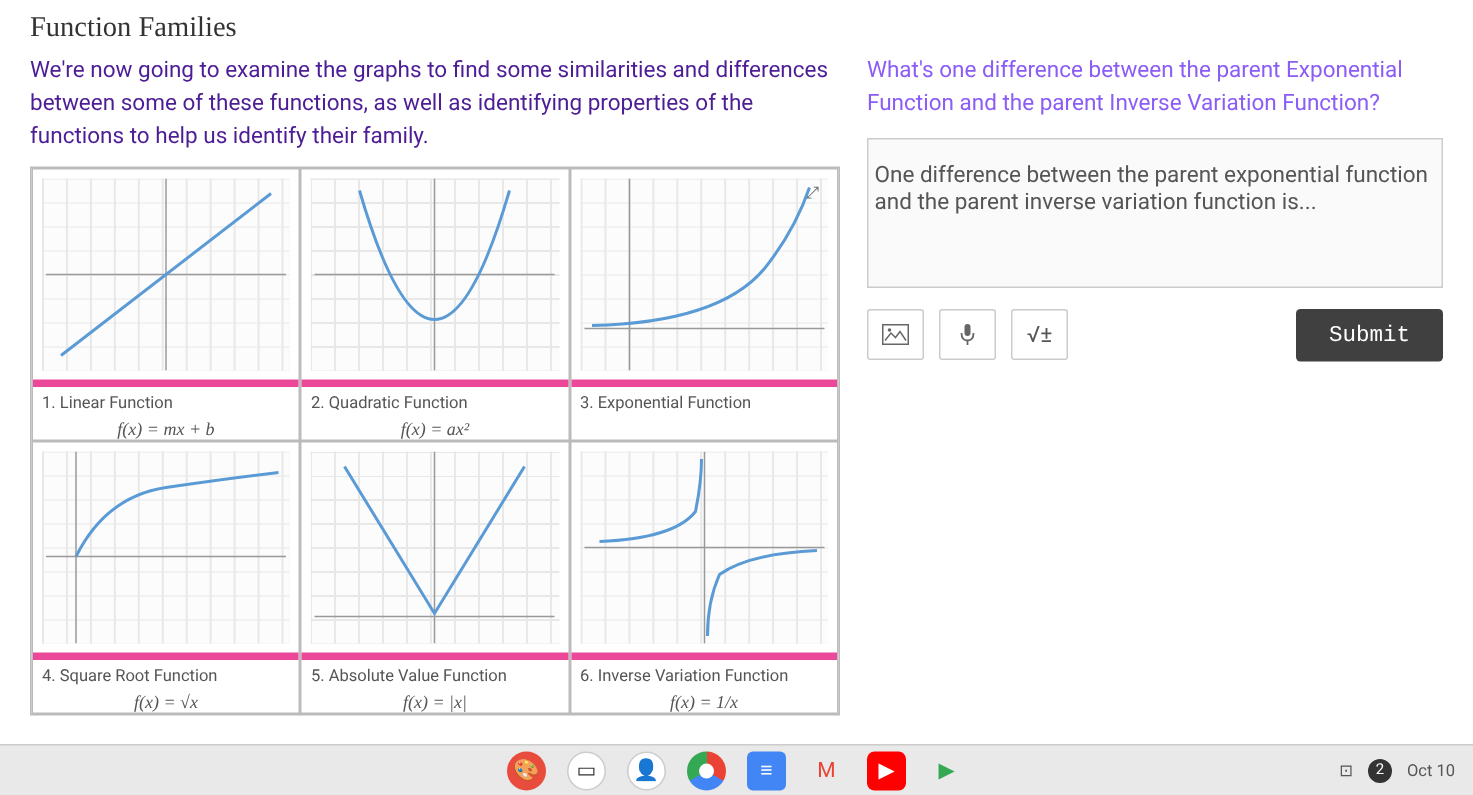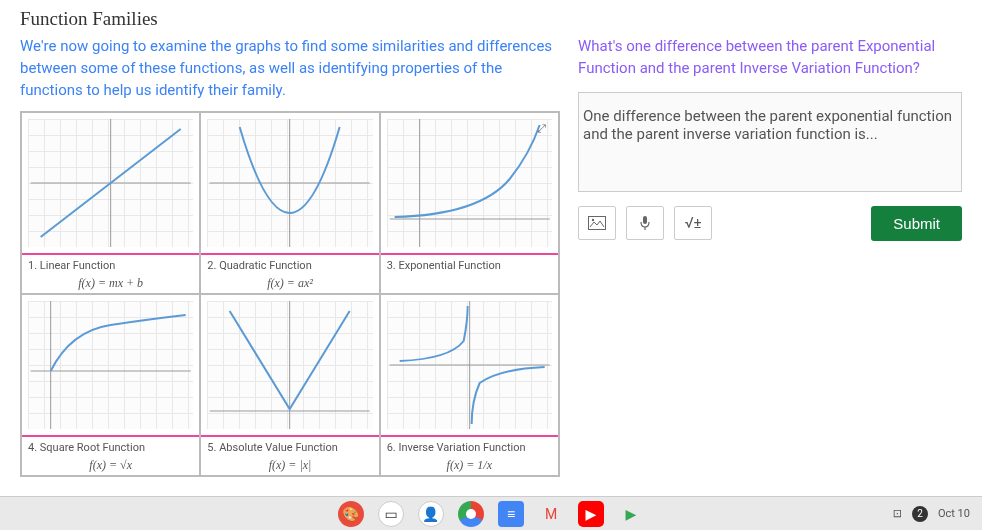--- a/index.html
+++ b/index.html
@@ -28,21 +28,21 @@
     }
     .columns {
       display: flex;
       gap: 18px;
     }
     .left { flex: 0 0 540px; }
     .right { flex: 1; }
     .intro {
       font-size: 15px;
       line-height: 1.45;
-      color: #3b82f6;
+      color: #4c1d95;
       margin-bottom: 10px;
     }
     .question {
       font-size: 15px;
       line-height: 1.45;
       color: #8b5cf6;
       margin-bottom: 12px;
     }
     .grid {
       display: grid;
@@ -62,21 +62,21 @@
         repeating-linear-gradient(to right, #e8e8e8 0 1px, transparent 1px 16px),
         repeating-linear-gradient(to bottom, #e8e8e8 0 1px, transparent 1px 16px),
         #fcfcfc;
       margin: 6px;
     }
     .graph svg { position: absolute; inset: 0; width: 100%; height: 100%; }
     .caption {
       font-size: 11px;
       color: #555;
       padding: 4px 6px 6px 6px;
-      border-top: 2px solid #ec4899;
+      border-top: 5px solid #ec4899;
       line-height: 1.3;
       height: 40px;
     }
     .caption .num { }
     .caption .formula {
       display: block;
       text-align: center;
       font-style: italic;
       font-family: "Times New Roman", serif;
       font-size: 12px;
@@ -104,27 +104,28 @@
       display: flex;
       align-items: center;
       justify-content: center;
       cursor: pointer;
       border-radius: 2px;
       font-size: 15px;
       color: #555;
     }
     .submit-btn {
       margin-left: auto;
-      background: #15803d;
+      background: #404040;
       color: #fff;
       border: none;
       padding: 9px 22px;
       font-size: 15px;
       border-radius: 3px;
       cursor: pointer;
+      font-family: Liberation Mono, monospace;
     }
     .expand-icon {
       position: absolute;
       top: 6px;
       right: 6px;
       font-size: 11px;
       color: #666;
       line-height: 0.8;
       cursor: pointer;
     }

